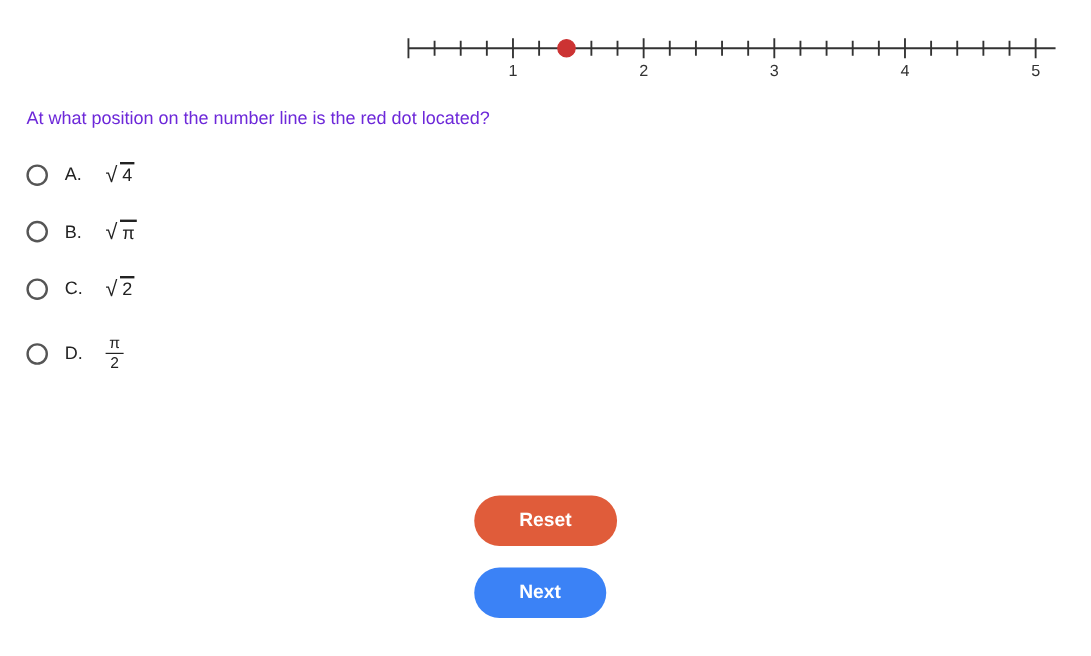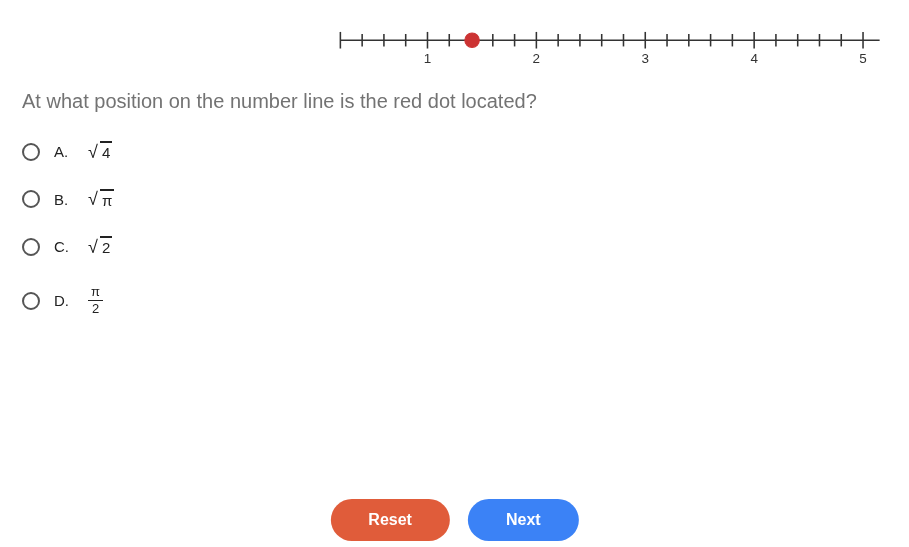--- a/index.html
+++ b/index.html
@@ -36,22 +36,22 @@
 
     
     .question-area {
       position: absolute;
       top: 90px;
       left: 22px;
       width: 600px;
     }
 
     .question-text {
-      font-size: 20px;
-      color: #737373;
+      font-size: 15px;
+      color: #6d28d9;
       margin-bottom: 28px;
     }
 
     .options-list {
       list-style: none;
       display: flex;
       flex-direction: column;
       gap: 26px;
     }
 
@@ -121,26 +121,27 @@
     }
 
     .frac-den {
       padding: 0 3px;
       line-height: 1.3;
     }
 
     
     .buttons-area {
       position: absolute;
-      bottom: 6px;
+      bottom: 32px;
       left: 50%;
       transform: translateX(-50%);
       display: flex;
       gap: 18px;
-      align-items: flex-end;
+      align-items: flex-start;
+      flex-direction: column;
     }
 
     .btn {
       padding: 12px 38px;
       border-radius: 30px;
       border: none;
       font-size: 16px;
       font-weight: bold;
       cursor: pointer;
       color: white;

